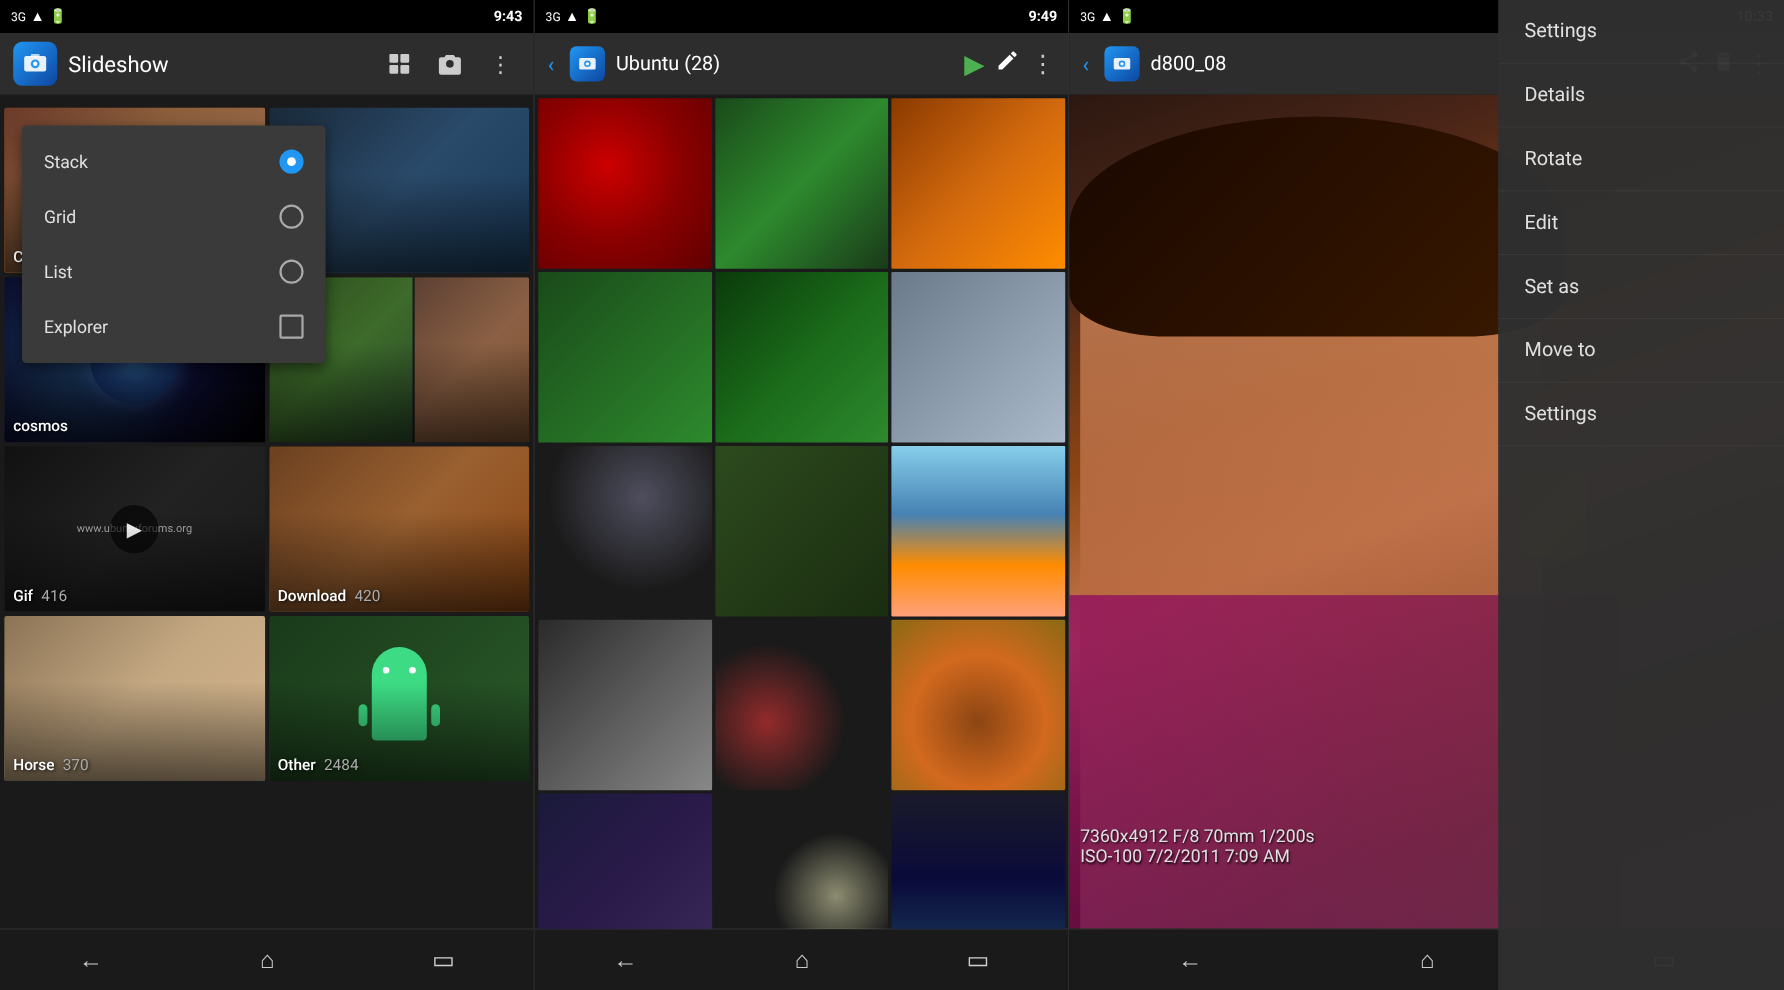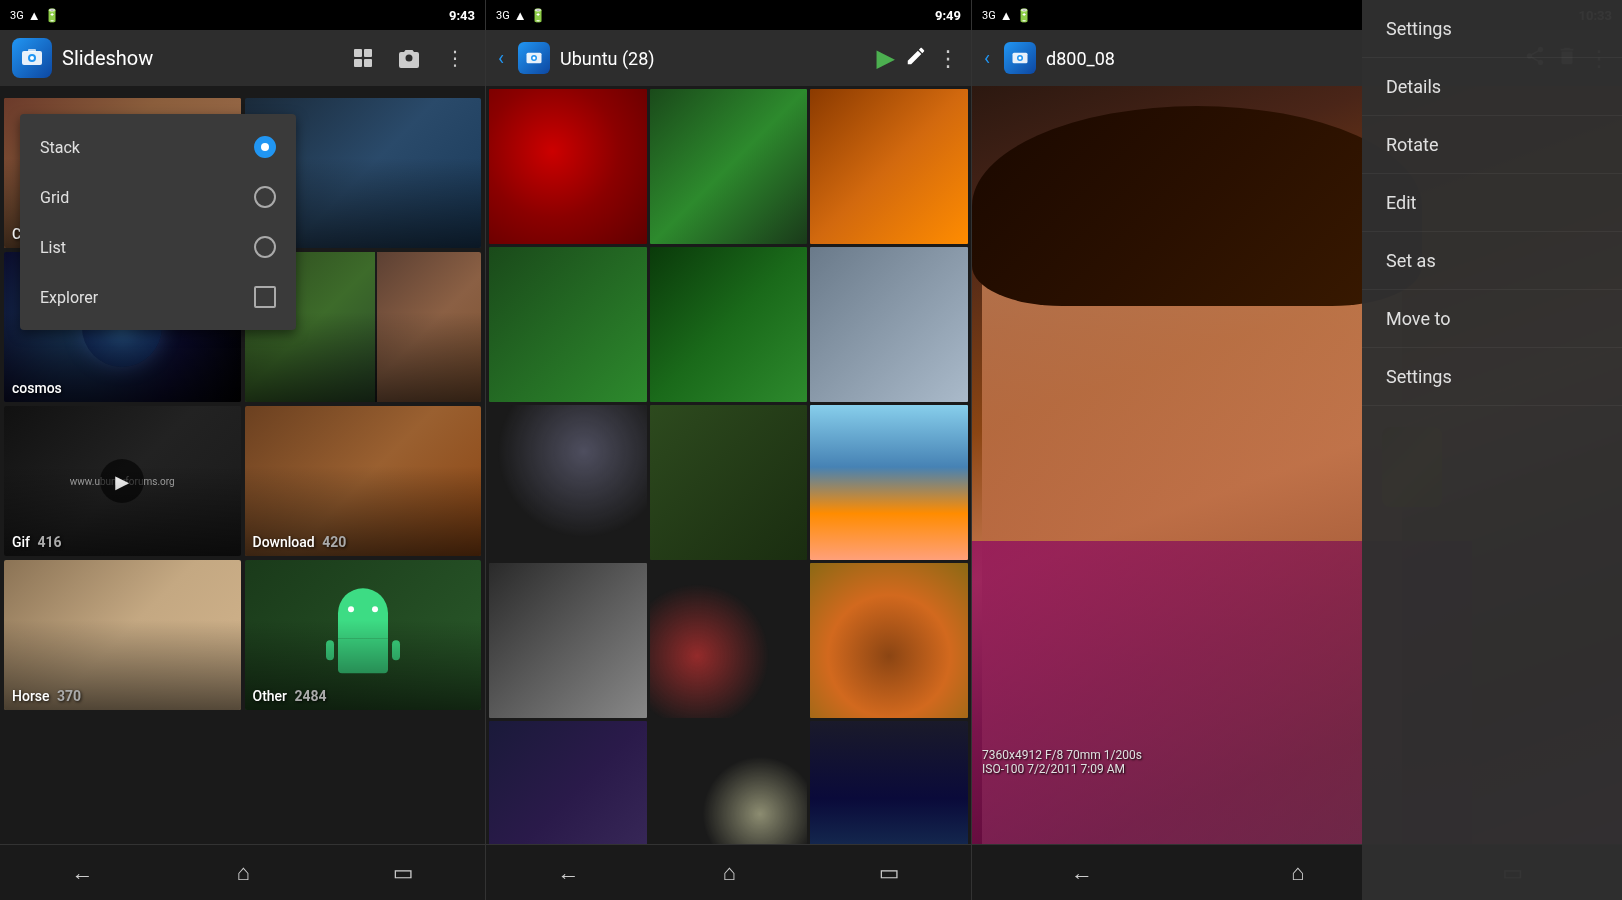--- a/index.html
+++ b/index.html
@@ -176,21 +176,21 @@
       position: absolute;
       bottom: 6px;
       left: 8px;
       color: #fff;
       font-size: 14px;
       font-weight: 500;
       text-shadow: 1px 1px 3px rgba(0,0,0,0.8);
     }
     .gallery-label span {
       color: #aaa;
-      font-weight: 700;
+      font-weight: 400;
       margin-left: 4px;
     }
 
     
     .bg-camera { background: linear-gradient(135deg, #8B4513 30%, #D2691E 70%, #8B7355 100%); }
 
     
     .play-overlay {
       position: absolute;
       top: 50%;
@@ -248,24 +248,24 @@
     .ph6 { background: linear-gradient(135deg, #4a5568, #718096, #a0aec0); }
 
     
     .portrait-container {
       flex: 1;
       position: relative;
       overflow: hidden;
     }
     .photo-info {
       position: absolute;
-      bottom: 68px;
+      bottom: 56px;
       left: 10px;
       color: #e0e0e0;
-      font-size: 12px;
+      font-size: 16px;
       text-shadow: 1px 1px 2px rgba(0,0,0,0.9);
     }
 
     
     .context-menu {
       position: absolute;
       top: 0;
       right: 0;
       width: 260px;
       height: 100%;

